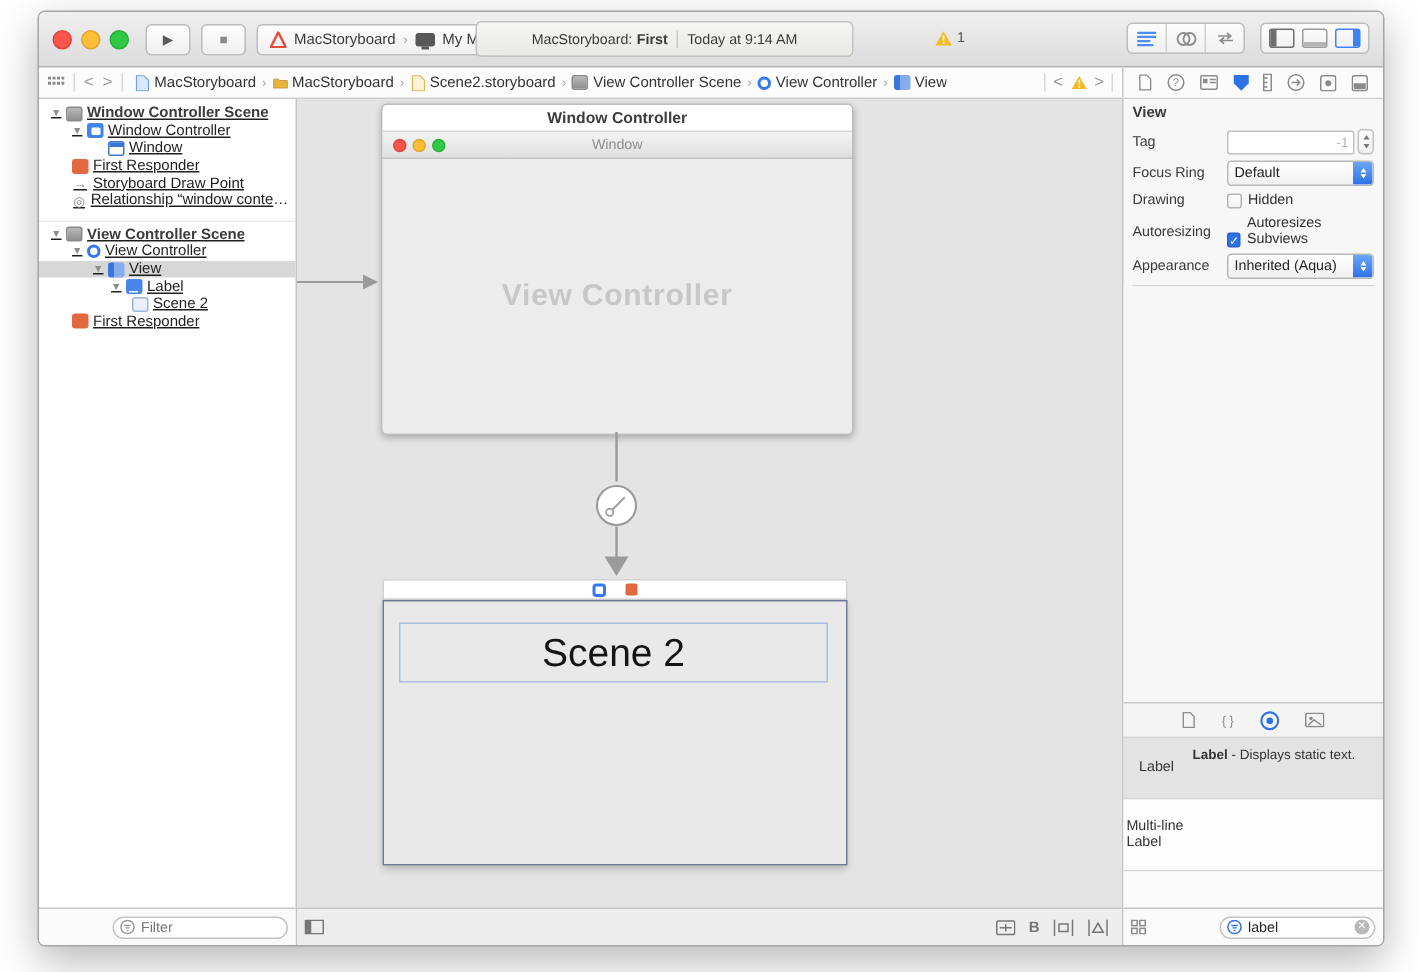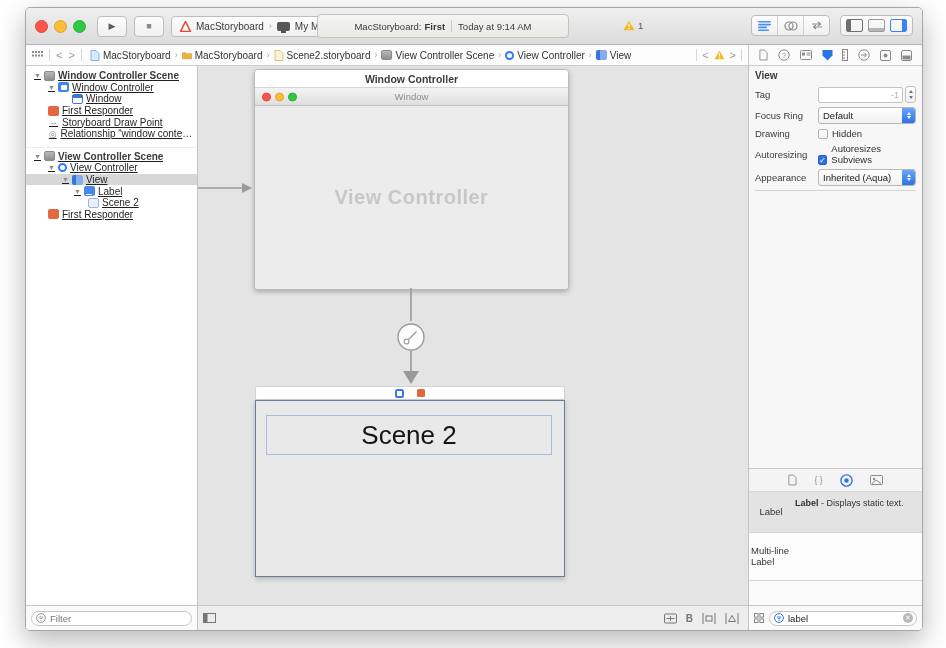--- a/index.html
+++ b/index.html
@@ -70,21 +70,21 @@
   .ic-view{background:linear-gradient(90deg,#3a74de 34%,#85aced 34%);}
   .ic-label{background:#4a86e8;position:relative;}
   .ic-label:after{content:"";position:absolute;left:2px;bottom:1px;width:6px;height:1.5px;background:#fff;opacity:.9;}
   .ic-cell{background:#e7f0fb;border:1px solid #9cb6da;box-sizing:border-box;}
   .gicon{color:#8d8d8d;font-size:9px;width:11px;text-align:center;}
   .tlabel{overflow:hidden;text-overflow:ellipsis;}
   
   .bbar{height:24px;flex:0 0 24px;border-top:1px solid #c6c6c6;display:flex;align-items:center;background:#f6f6f6;padding:0 5px;gap:5px;}
   .filterfield{flex:1;height:15px;border:1px solid #c4c4c4;border-radius:8px;background:#fff;font-size:9.5px;color:#333;
     padding:0 6px 0 18px;outline:none;font-family:"Liberation Sans",sans-serif;position:relative;box-sizing:border-box;width:100%;}
-  .ffwrap{position:relative;flex:1;display:flex;align-items:flex-start;}
+  .ffwrap{position:relative;flex:1;display:flex;align-items:flex-start;margin-left:44px;}
   .fficon{position:absolute;left:5px;top:50%;transform:translateY(-50%);z-index:2;display:block;}
   .ffclear{position:absolute;right:4px;top:50%;transform:translateY(-50%);width:10px;height:10px;border-radius:50%;background:#b9b9b9;
     color:#fff;font-size:7px;line-height:10px;text-align:center;z-index:2;}
   
   .canvas{flex:1;background:#e4e4e4;display:flex;flex-direction:column;min-width:0;}
   .cwrap{flex:1;position:relative;overflow:hidden;}
   .cbbar{background:#ededed;justify-content:space-between;}
   .scene1{position:absolute;left:56px;top:3px;width:313px;border:1px solid #bcbcbc;border-radius:4px;overflow:hidden;
     box-shadow:0 2px 5px rgba(0,0,0,.25);background:#ececec;}
   .scene1-header{height:17px;background:#fff;border-bottom:1px solid #d6d6d6;display:flex;align-items:center;justify-content:center;

